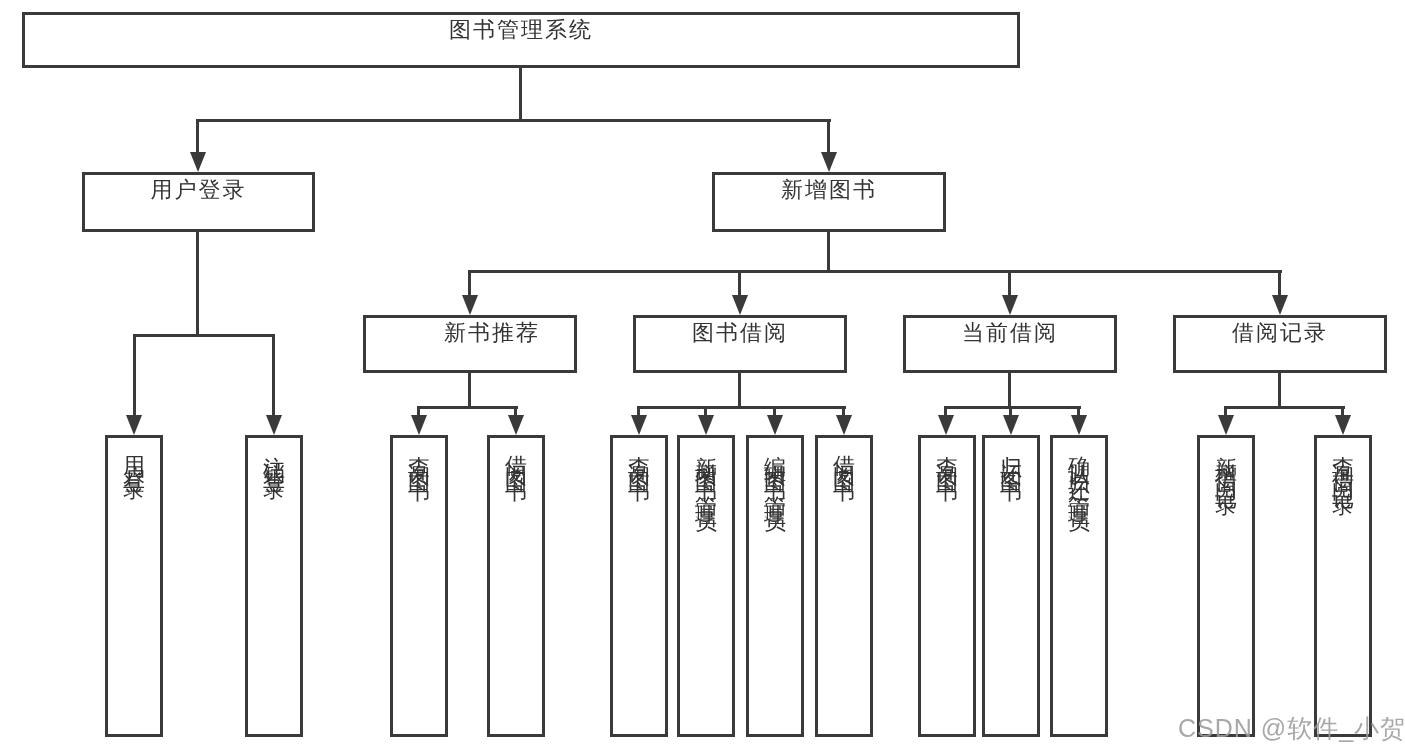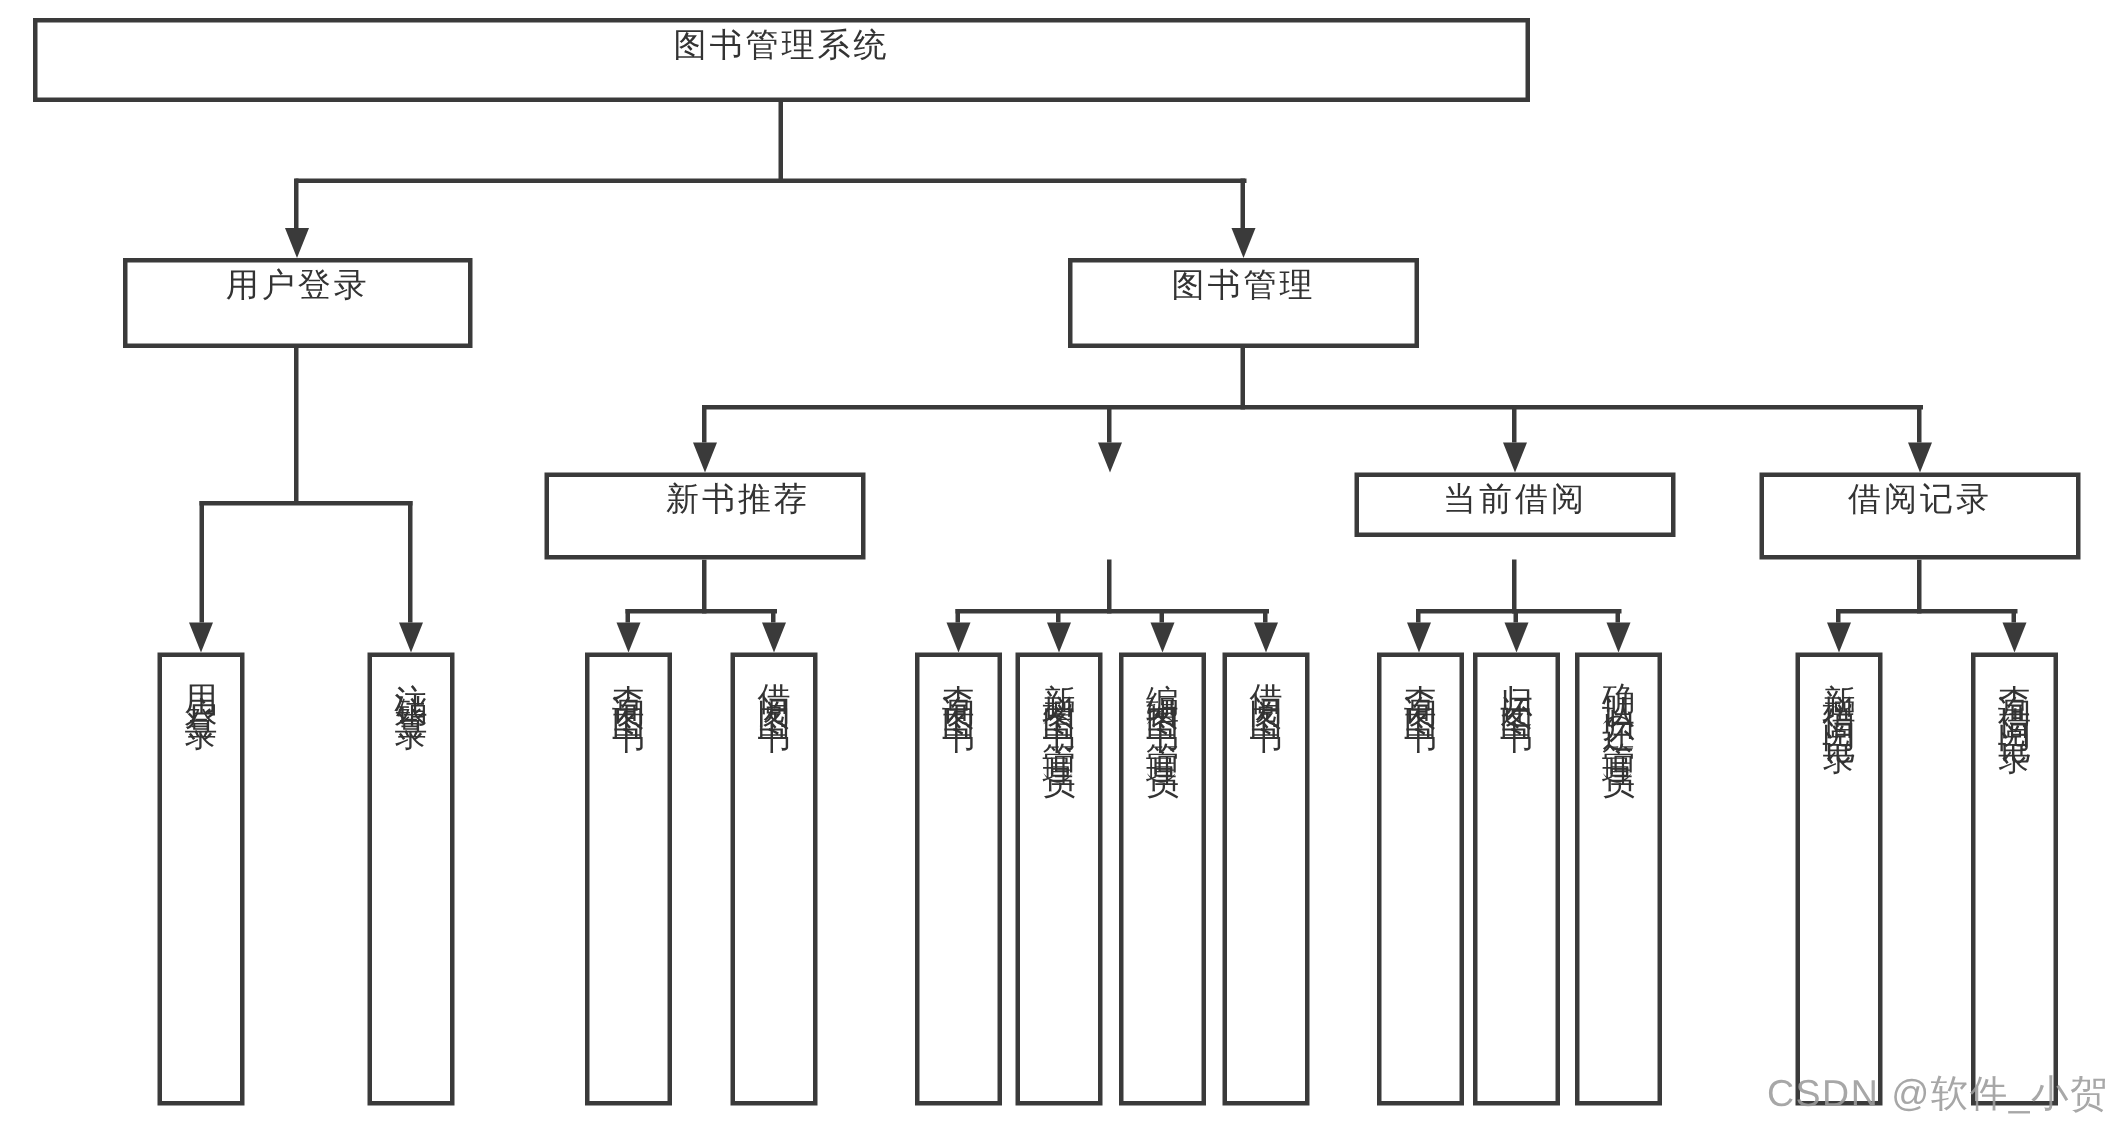--- a/index.html
+++ b/index.html
@@ -136,27 +136,30 @@
   <div class="ahead" style="left:1335px;top:415px;"></div>
 
   <div class="box" style="left:22px;top:12px;width:998px;height:56px;">
     <span class="htext">图书管理系统</span>
   </div>
 
   <div class="box" style="left:82px;top:172px;width:233px;height:60px;">
     <span class="htext">用户登录</span>
   </div>
   <div class="box" style="left:712px;top:172px;width:234px;height:60px;">
-    <span class="htext">图书管理</span>
+    <span class="htext">新增图书</span>
   </div>
 
   <div class="box" style="left:363px;top:315px;width:214px;height:58px;padding-left:44px;">
     <span class="htext">新书推荐</span>
   </div>
-  <div class="box" style="left:903px;top:315px;width:214px;height:43px;">
+  <div class="box" style="left:633px;top:315px;width:214px;height:58px;">
+    <span class="htext">图书借阅</span>
+  </div>
+  <div class="box" style="left:903px;top:315px;width:214px;height:58px;">
     <span class="htext">当前借阅</span>
   </div>
   <div class="box" style="left:1173px;top:315px;width:214px;height:58px;">
     <span class="htext">借阅记录</span>
   </div>
 
   <div class="box leaf" style="left:105px;">
     <span class="vtext">用户登录</span>
   </div>
   <div class="box leaf" style="left:245px;">

